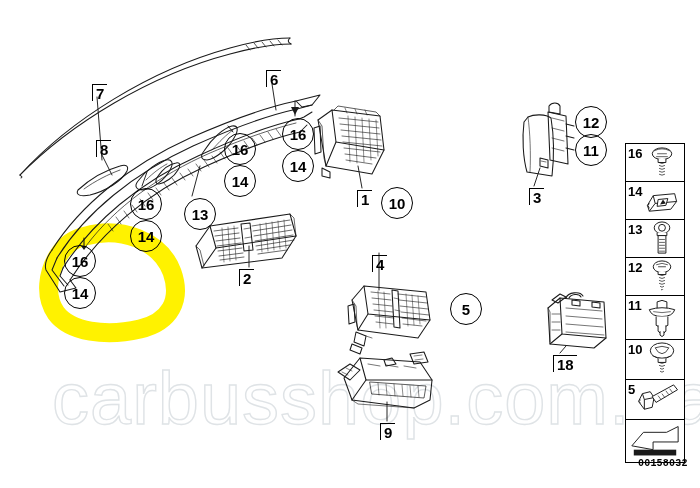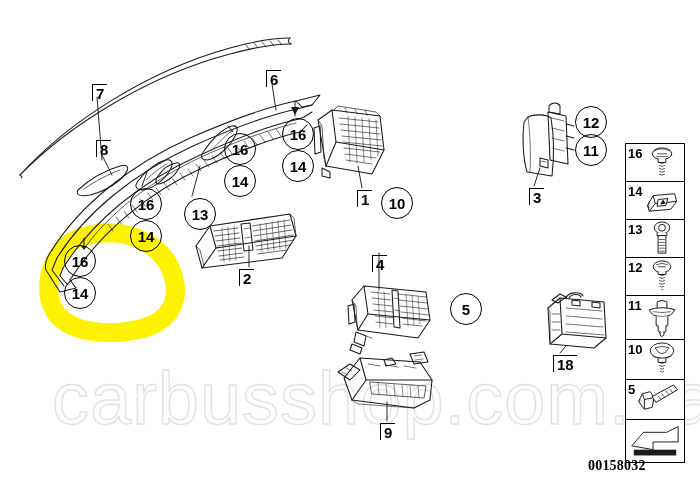--- a/index.html
+++ b/index.html
@@ -88,27 +88,27 @@
     position: absolute;
     right: 1px;
     top: 0;
     bottom: 0;
     width: 42px;
   }
   .leg-art svg { display: block; width: 100%; height: 100%; }
 
   #diagram-id {
     position: absolute;
-    left: 588px;
+    left: 638px;
     top: 458px;
-    font-size: 14px;
+    font-size: 10px;
     font-weight: bold;
     letter-spacing: 0.2px;
     color: #000;
-    font-family: Liberation Serif, serif;
+    font-family: Liberation Mono, monospace;
     z-index: 6;
   }
 
   .wm-text {
     font-family: "Liberation Sans", sans-serif;
     font-size: 74px;
     font-weight: normal;
     fill: none;
     stroke: #dfe3e6;
     stroke-width: 1.4;

